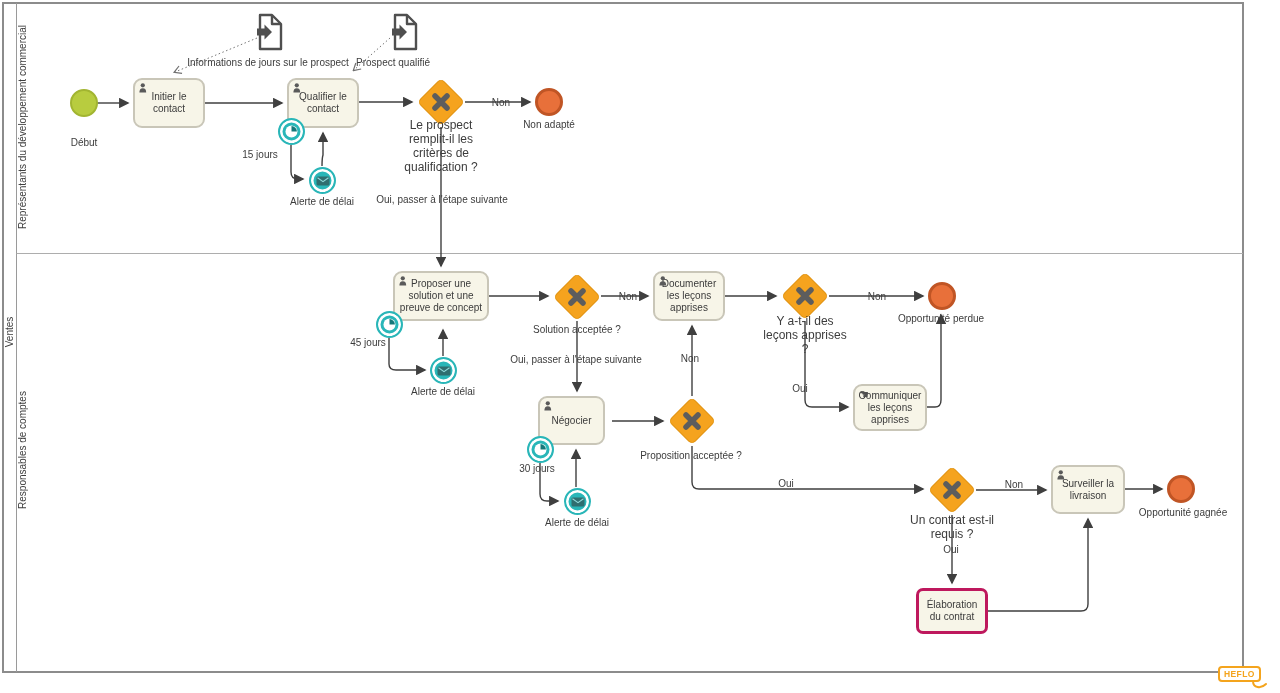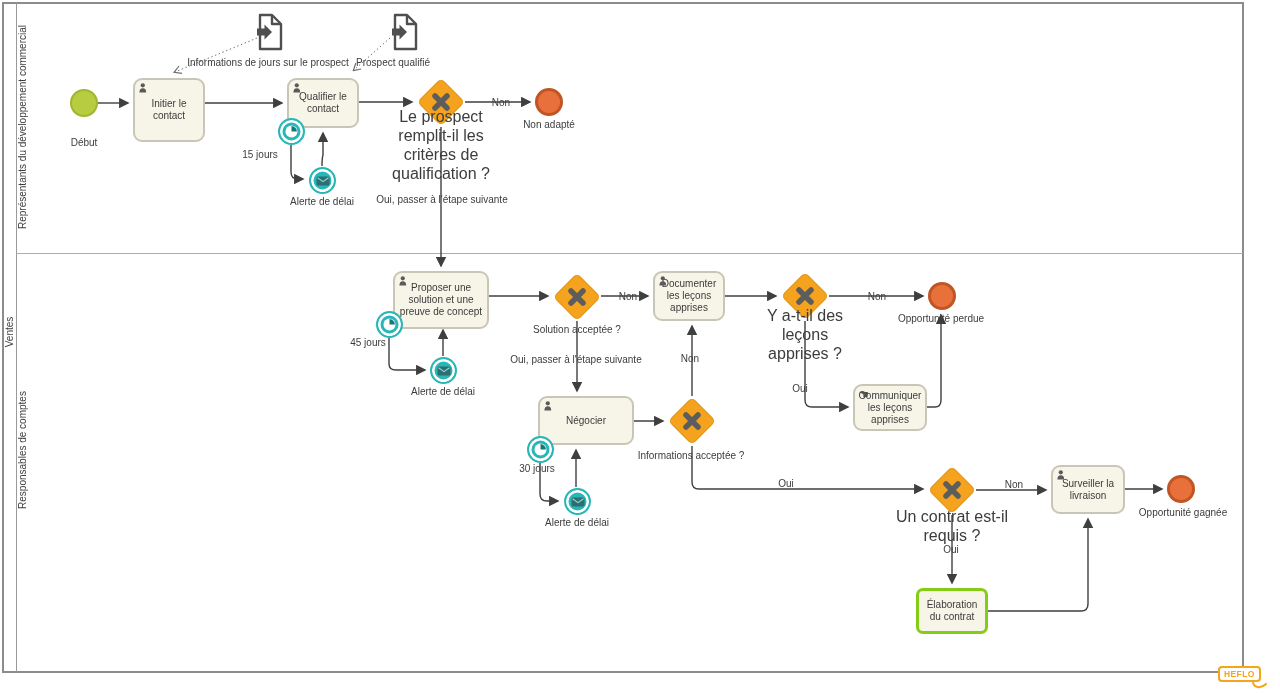--- a/index.html
+++ b/index.html
@@ -4,36 +4,36 @@
 <style>
   html,body{margin:0;padding:0;background:#fff;}
   .canvas{position:relative;width:1280px;height:693px;background:#fff;overflow:hidden;
           font-family:"Liberation Sans",sans-serif;color:#3c3c3c;}
   .wires{position:absolute;left:0;top:0;}
   
   .task{position:absolute;background:#F7F5E8;border:2px solid #C9C6B8;border-radius:9px;
         display:flex;align-items:center;justify-content:center;text-align:center;
         font-size:10px;line-height:1.2;color:#3b3b3b;box-sizing:border-box;padding:2px 3px;}
   .task .ticon{position:absolute;top:3px;left:4px;line-height:1;}
-  .subprocess{border:3px solid #84cc16;border-radius:7px;}
+  .subprocess{border:3px solid #be185d;border-radius:7px;}
   
   .evt{position:absolute;border-radius:50%;box-sizing:border-box;}
   .start{width:28px;height:28px;background:#B8CC3F;border:2px solid #A2B531;}
   .end{width:28px;height:28px;background:#E8703A;border:3px solid #C05525;}
   .teal{width:27px;height:27px;background:#29B6B8;border:2px solid #29B6B8;
         box-shadow:inset 0 0 0 2.5px #fff;display:flex;align-items:center;justify-content:center;}
   
   .gw{position:absolute;width:48px;height:48px;}
   .gw .diamond{position:absolute;left:7px;top:7px;width:34px;height:34px;background:#F5A31E;
         border:1px solid #E2930F;border-radius:5px;transform:rotate(45deg);box-sizing:border-box;}
   .gw svg{position:absolute;left:14px;top:14px;}
   
   .clabel{position:absolute;transform:translate(-50%,-50%);font-size:10px;text-align:center;
           white-space:nowrap;color:#3c3c3c;}
-  .wlabel{position:absolute;transform:translate(-50%,-50%);font-size:16px;text-align:center;
+  .wlabel{position:absolute;transform:translate(-50%,-50%);font-size:12px;text-align:center;
           white-space:normal;line-height:1.18;color:#3c3c3c;}
   .vtext{position:absolute;transform:translate(-50%,-50%) rotate(-90deg);font-size:10px;
          white-space:nowrap;color:#3c3c3c;}
   .hand{font-family:"DejaVu Sans",sans-serif;font-size:11px;color:#4f4f4f;}
   
   .wm{position:absolute;left:1218px;top:666px;border:2px solid #F4A41D;border-radius:4px;
       color:#F4A41D;font-size:8.5px;font-weight:bold;letter-spacing:.4px;padding:1px 4px;
       line-height:1.2;background:#fff;}
   .wmtail{position:absolute;left:1250px;top:680px;}
 </style>
@@ -110,21 +110,21 @@
       <path d="M5,2 H17 L26,11 V36 H5 Z" fill="#fff" stroke="#4F4F4F" stroke-width="2.4" stroke-linejoin="round"></path>
       <path d="M17,2 V11 H26" fill="none" stroke="#4F4F4F" stroke-width="2.4" stroke-linejoin="round"></path>
       <path d="M2,15.5 H9.5 V11.5 L17,19 L9.5,26.5 V22.5 H2 Z" fill="#4F4F4F"></path>
     </svg>
   </div>
   <div class="clabel" style="left:393px;top:62px">Prospect qualifié</div>
 
   <div class="evt start" style="left:70px;top:89px"></div>
   <div class="clabel" style="left:84px;top:142px">Début</div>
 
-  <div class="task" style="left:133px;top:78px;width:72px;height:64px">
+  <div class="task" style="left:133px;top:78px;width:72px;height:50px">
     <span class="ticon"><svg width="11" height="10" viewBox="0 0 11 10">
           <circle cx="3.8" cy="2.3" r="2.1" fill="#5a5a5a"></circle>
           <path d="M0.4,9.6 Q0.4,5.2 3.8,5.2 Q7.2,5.2 7.2,9.6 Z" fill="#5a5a5a"></path>
         </svg></span>
     <span>Initier le contact</span>
   </div>
   <div class="task" style="left:287px;top:78px;width:72px;height:50px">
     <span class="ticon"><svg width="11" height="10" viewBox="0 0 11 10">
           <circle cx="3.8" cy="2.3" r="2.1" fill="#5a5a5a"></circle>
           <path d="M0.4,9.6 Q0.4,5.2 3.8,5.2 Q7.2,5.2 7.2,9.6 Z" fill="#5a5a5a"></path>
@@ -153,21 +153,21 @@
   </div>
   <div class="clabel" style="left:260px;top:154px">15 jours</div>
   <div class="evt teal" style="left:309px;top:167px">
     <svg width="14" height="10">
         <rect x="0.5" y="0.5" width="13" height="9" rx="1.5" fill="#2F6E70"></rect>
         <path d="M1.5,1.8 L7,5.6 L12.5,1.8" stroke="#8FD8D9" stroke-width="1.1" fill="none"></path>
       </svg>
   </div>
   <div class="clabel" style="left:322px;top:201px">Alerte de délai</div>
 
-  <div class="task" style="left:393px;top:271px;width:96px;height:58px">
+  <div class="task" style="left:393px;top:271px;width:96px;height:50px">
     <span class="ticon"><svg width="11" height="10" viewBox="0 0 11 10">
           <circle cx="3.8" cy="2.3" r="2.1" fill="#5a5a5a"></circle>
           <path d="M0.4,9.6 Q0.4,5.2 3.8,5.2 Q7.2,5.2 7.2,9.6 Z" fill="#5a5a5a"></path>
         </svg></span>
     <span>Proposer une solution et une preuve de concept</span>
   </div>
   <div class="evt teal" style="left:376px;top:311px">
     <svg width="15" height="15">
         <circle cx="7.5" cy="7.5" r="6" fill="#fff"></circle>
         <path d="M7.5,7.5 L7.5,2 A5.5,5.5 0 0 1 12.9,7.5 Z" fill="#16787A"></path>
@@ -211,21 +211,21 @@
   <div class="clabel" style="left:800px;top:388px">Oui</div>
 
   <div class="evt end" style="left:928px;top:282px"></div>
   <div class="clabel" style="left:941px;top:318px">Opportunité perdue</div>
 
   <div class="task" style="left:853px;top:384px;width:74px;height:47px">
     <span class="ticon hand">☚</span>
     <span>Communiquer les leçons apprises</span>
   </div>
 
-  <div class="task" style="left:538px;top:396px;width:96px;height:49px">
+  <div class="task" style="left:538px;top:396px;width:67px;height:49px">
     <span class="ticon"><svg width="11" height="10" viewBox="0 0 11 10">
           <circle cx="3.8" cy="2.3" r="2.1" fill="#5a5a5a"></circle>
           <path d="M0.4,9.6 Q0.4,5.2 3.8,5.2 Q7.2,5.2 7.2,9.6 Z" fill="#5a5a5a"></path>
         </svg></span>
     <span>Négocier</span>
   </div>
   <div class="evt teal" style="left:527px;top:436px">
     <svg width="15" height="15">
         <circle cx="7.5" cy="7.5" r="6" fill="#fff"></circle>
         <path d="M7.5,7.5 L7.5,2 A5.5,5.5 0 0 1 12.9,7.5 Z" fill="#16787A"></path>
@@ -239,21 +239,21 @@
       </svg>
   </div>
   <div class="clabel" style="left:577px;top:522px">Alerte de délai</div>
 
   <div class="gw" style="left:668px;top:397px">
     <div class="diamond"></div>
     <svg width="20" height="20">
         <path d="M4,4 L16,16 M16,4 L4,16" stroke="#5D5D5D" stroke-width="5.5" stroke-linecap="round"></path>
       </svg>
   </div>
-  <div class="clabel" style="left:691px;top:455px">Informations acceptée ?</div>
+  <div class="clabel" style="left:691px;top:455px">Proposition acceptée ?</div>
   <div class="clabel" style="left:690px;top:358px">Non</div>
   <div class="clabel" style="left:786px;top:483px">Oui</div>
 
   <div class="gw" style="left:928px;top:466px">
     <div class="diamond"></div>
     <svg width="20" height="20">
         <path d="M4,4 L16,16 M16,4 L4,16" stroke="#5D5D5D" stroke-width="5.5" stroke-linecap="round"></path>
       </svg>
   </div>
   <div class="wlabel" style="left:952px;top:527px;width:120px">Un contrat est-il requis ?</div>

